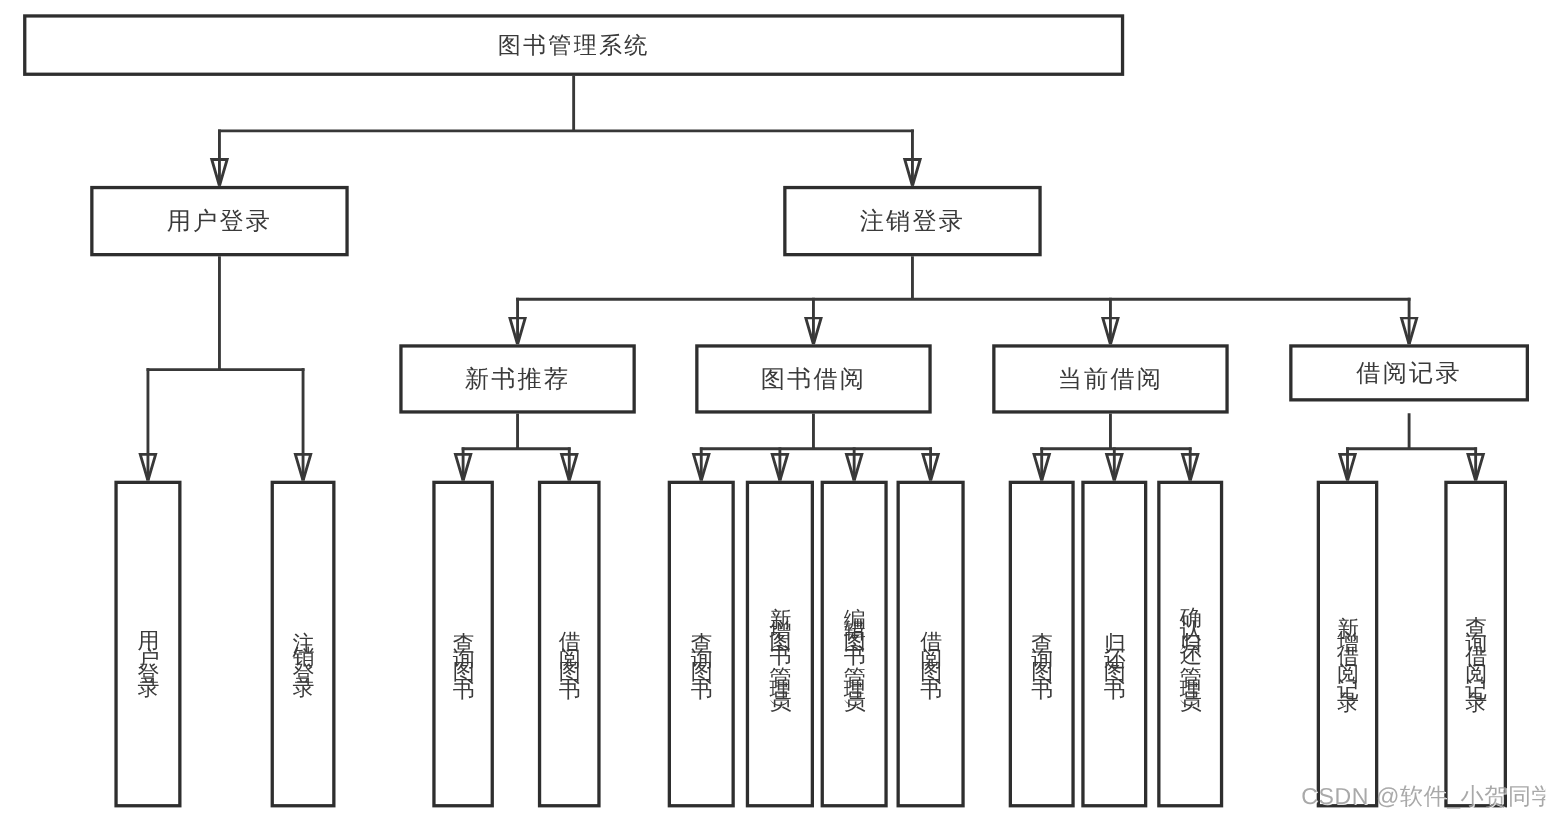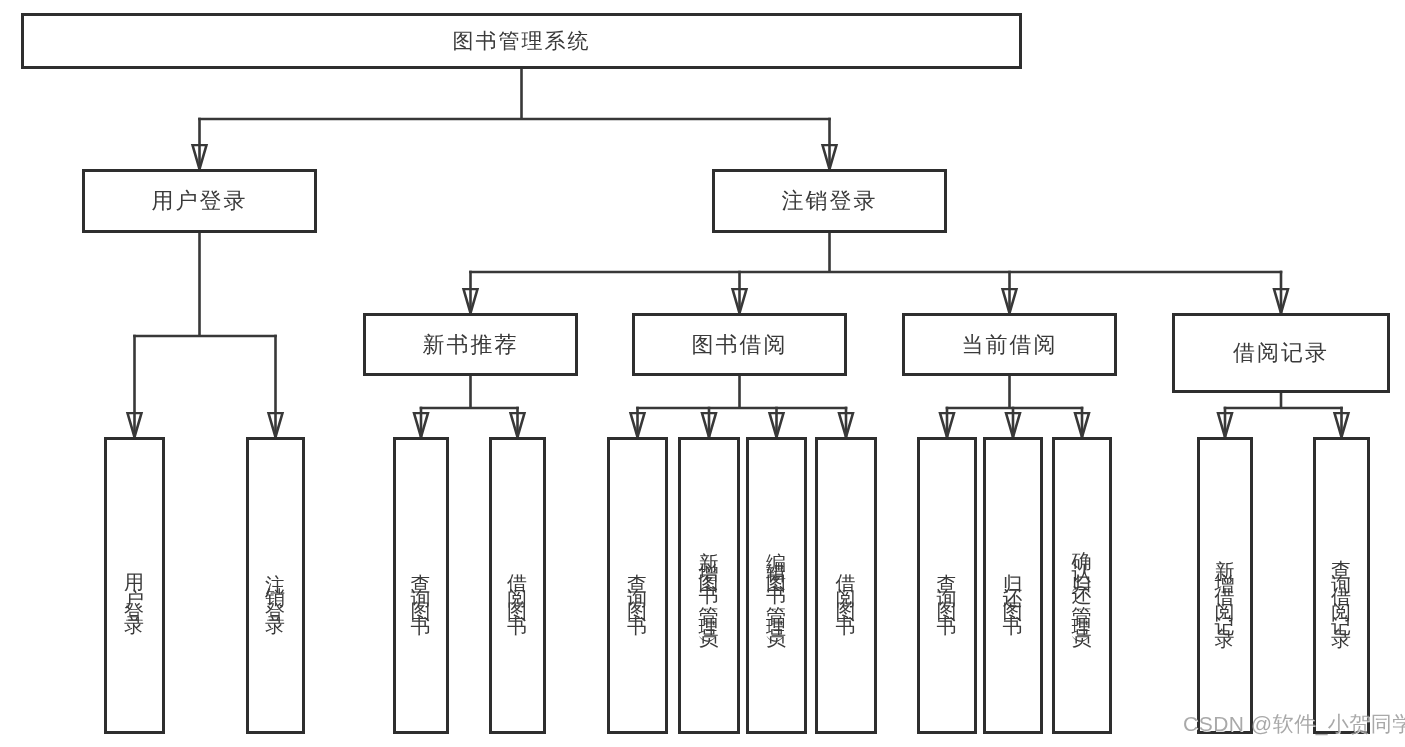--- a/index.html
+++ b/index.html
@@ -130,21 +130,21 @@
 
   <div class="node h" style="left:363px; top:313px; width:215px; height:63px;">
     <span>新书推荐</span>
   </div>
   <div class="node h" style="left:902px; top:313px; width:215px; height:63px;">
     <span>当前借阅</span>
   </div>
   <div class="node h" style="left:632px; top:313px; width:215px; height:63px;">
     <span>图书借阅</span>
   </div>
-  <div class="node h" style="left:1172px; top:313px; width:218px; height:80px;">
+  <div class="node h" style="left:1172px; top:313px; width:218px; height:52px;">
     <span>借阅记录</span>
   </div>
 
   <div class="node v" style="left:104px; top:437px; width:61px; height:297px;">
     <span>用户登录</span>
   </div>
   <div class="node v" style="left:246px; top:437px; width:59px; height:297px;">
     <span>注销登录</span>
   </div>
 

